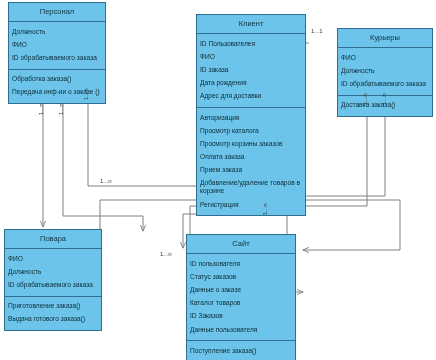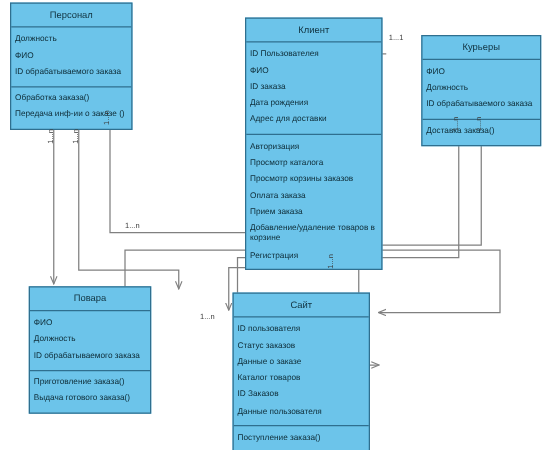--- a/index.html
+++ b/index.html
@@ -133,21 +133,21 @@
       <div class="uml-row">ФИО</div>
       <div class="uml-row">Должность</div>
       <div class="uml-row">ID обрабатываемого заказа</div>
     </div>
     <div class="uml-sep"></div>
     <div class="uml-compartment">
       <div class="uml-row">Доставка заказа()</div>
     </div>
   </div>
 
-  <div class="uml-class" style="left:23px; top:229px; width:98px;">
+  <div class="uml-class" style="left:4px; top:229px; width:98px;">
     <div class="uml-title">Повара</div>
     <div class="uml-sep"></div>
     <div class="uml-compartment">
       <div class="uml-row">ФИО</div>
       <div class="uml-row">Должность</div>
       <div class="uml-row">ID обрабатываемого заказа</div>
     </div>
     <div class="uml-sep"></div>
     <div class="uml-compartment">
       <div class="uml-row">Приготовление заказа()</div>

